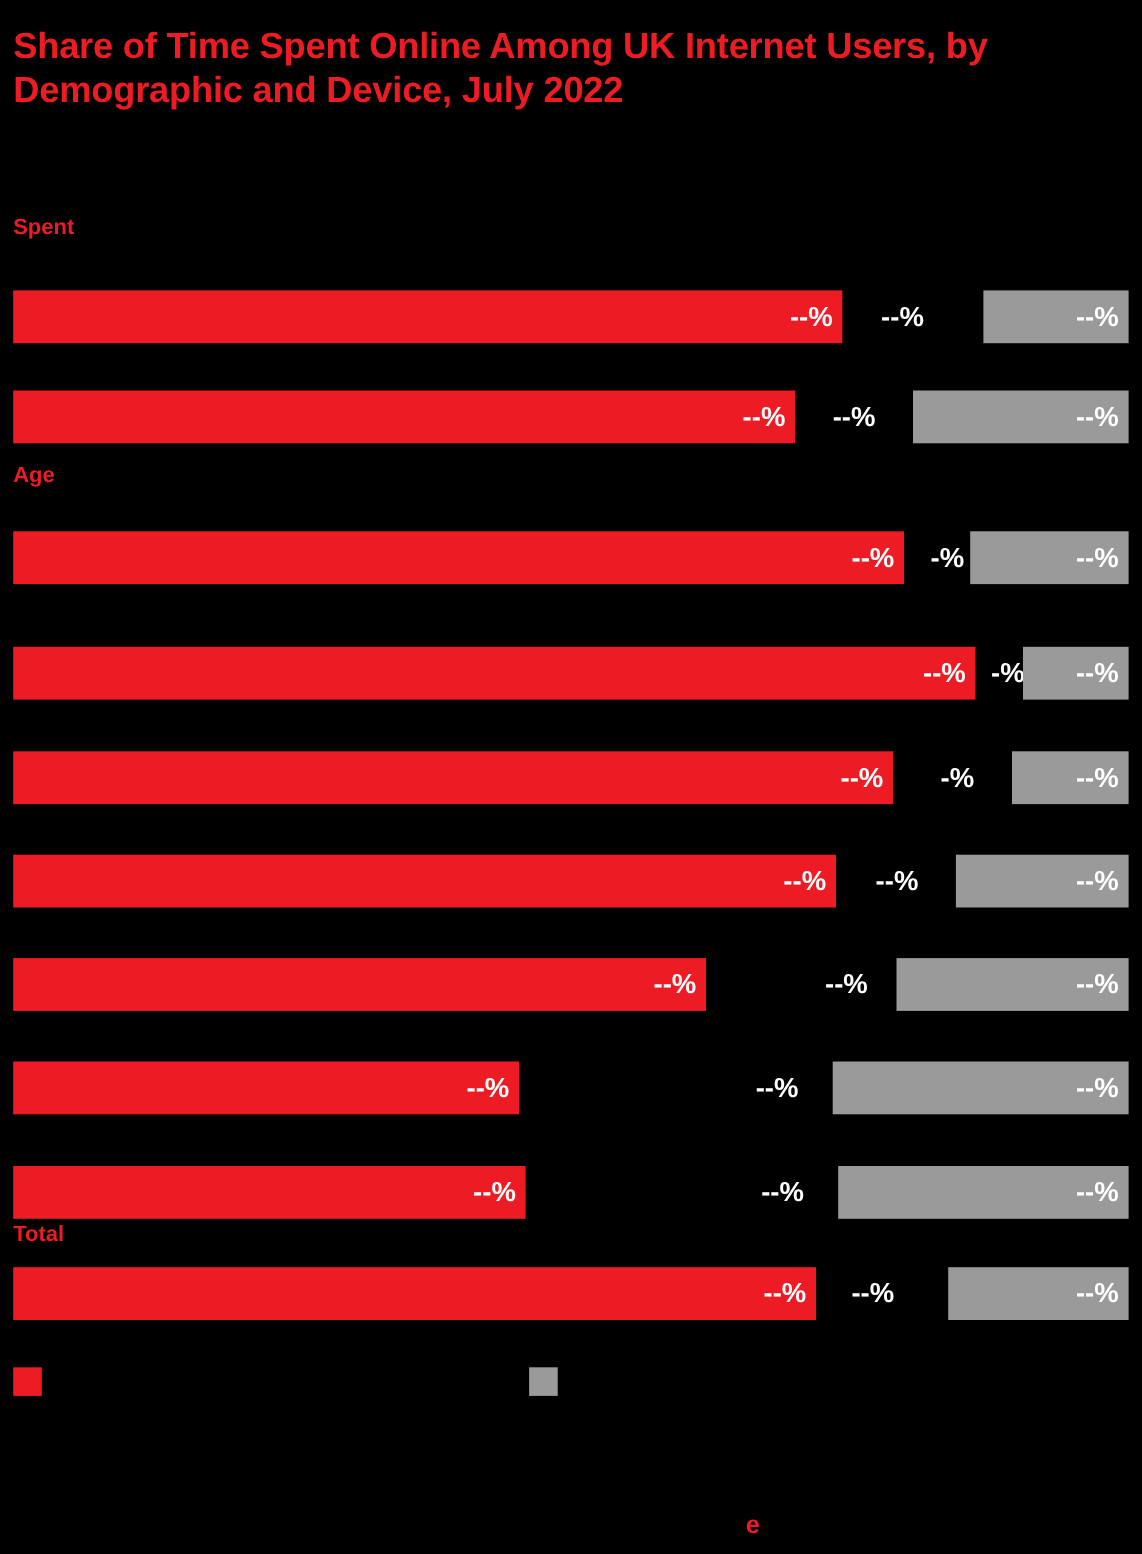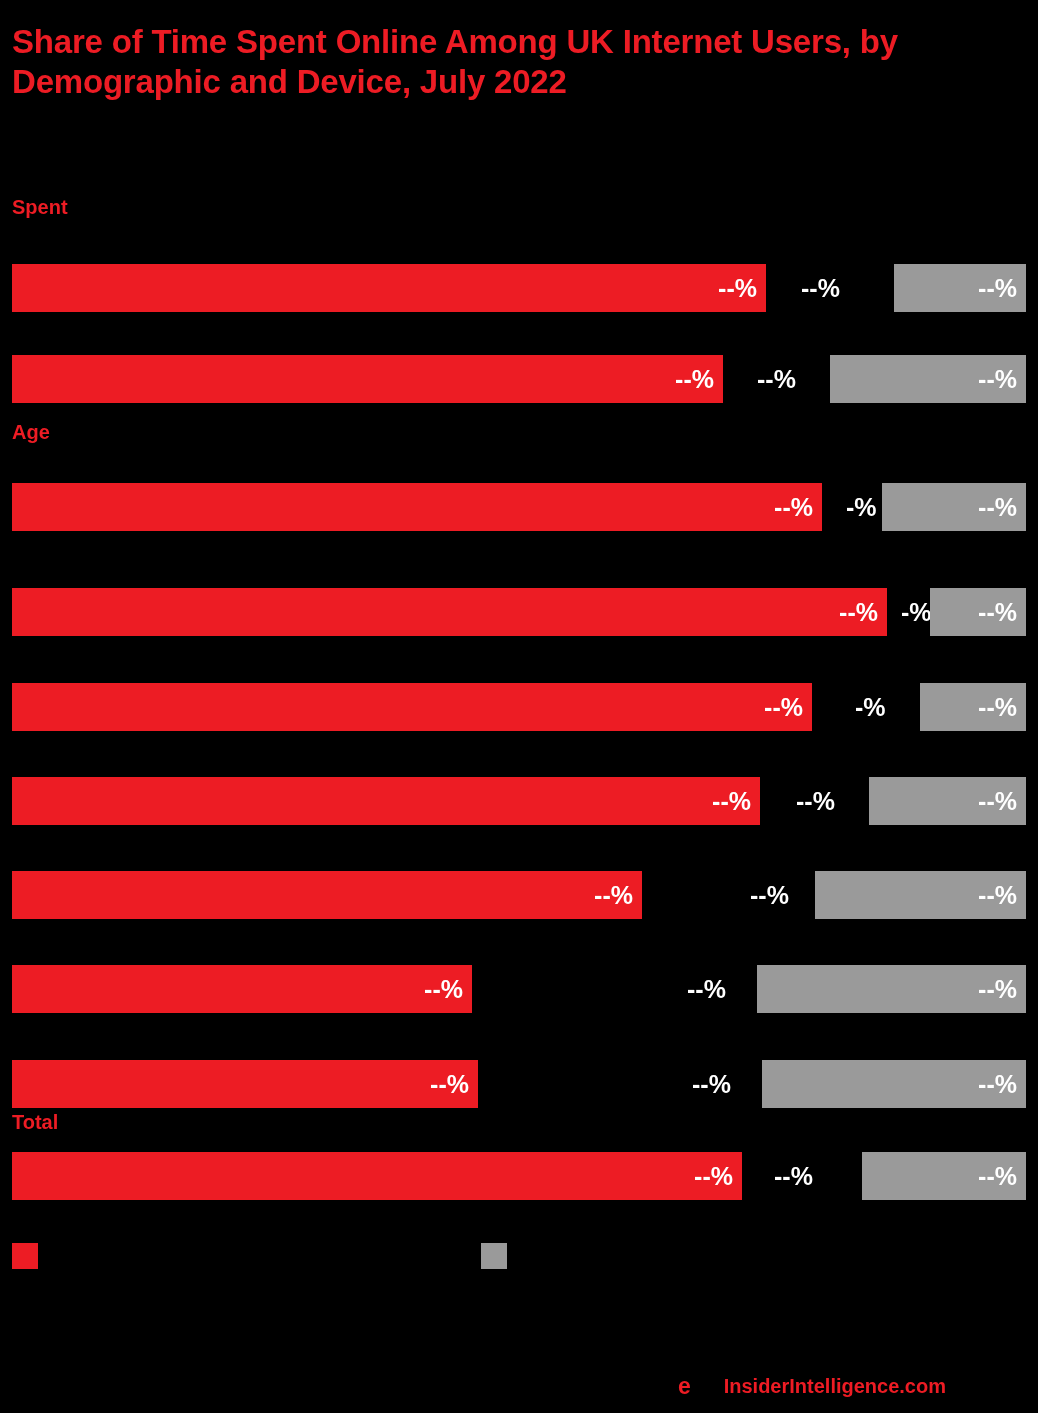--- a/index.html
+++ b/index.html
@@ -258,16 +258,15 @@
       <div class="legend-item" style="left: 481px;">
         <span class="legend-swatch sw-gray"></span>
         <span class="legend-text">Desktop</span>
       </div>
     </div>
 
   <div class="note" style="top:1290px;">Note: ages 16+; numbers may not add up to 100% due to rounding</div>
   <div class="note" style="top:1312px;">Source: Ofcom, "Online Nation 2022 Report," Nov 17, 2022</div>
 
   <div class="footer-logo">e</div>
-  <div class="footer-brand">InsiderIntelligence.com</div>
   <div class="footer-id"></div>
 
 </div>
 
 </body></html>

